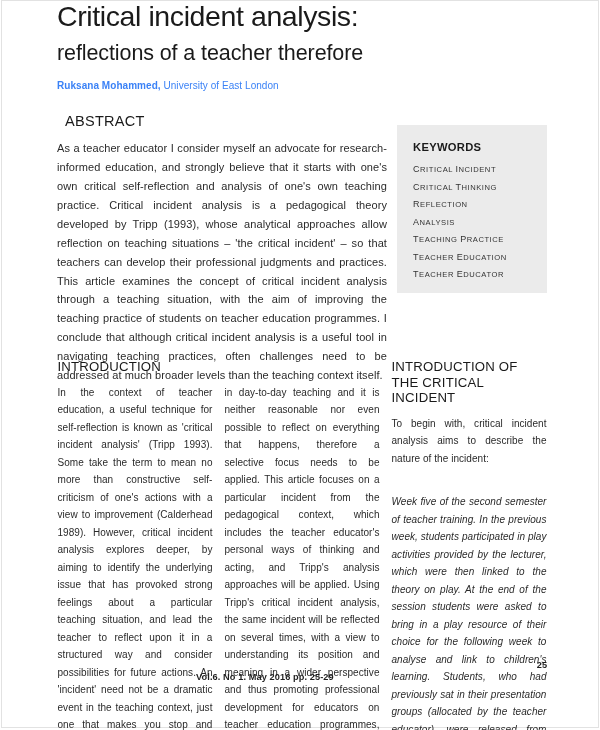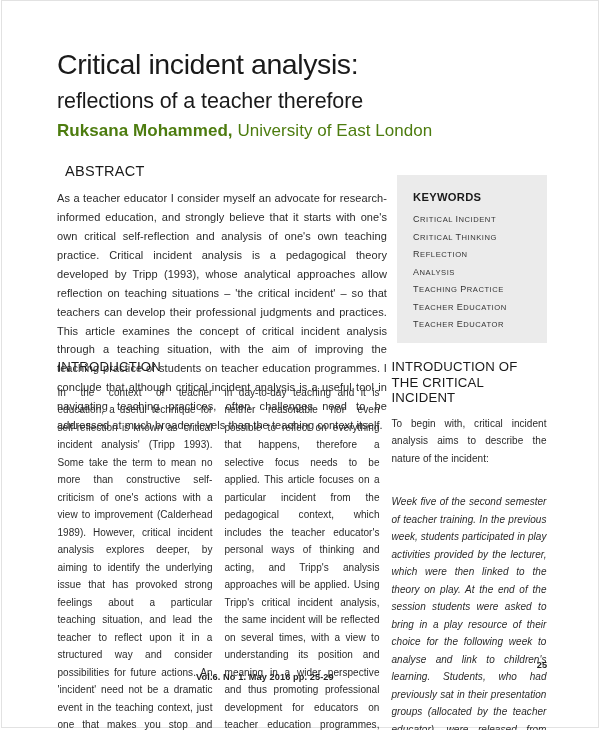--- a/index.html
+++ b/index.html
@@ -32,34 +32,33 @@
   }
 
   
   .title-main {
     font-size: 28.5px;
     font-weight: 300;
     letter-spacing: -0.4px;
     color: #1a1a1a;
     line-height: 1.08;
     margin: 0;
-    padding-top: 48px;
   }
   .title-sub {
     font-size: 21.5px;
     font-weight: 300;
     letter-spacing: -0.1px;
     color: #1a1a1a;
     line-height: 1.15;
     margin: 9px 0 0 0;
   }
   .author-line {
-    margin-top: 8px;
-    font-size: 17px;
-    color: #4d7c0f;
+    margin-top: 15px;
+    font-size: 10px;
+    color: #3b82f6;
     letter-spacing: 0.05px;
   }
   .author-name {
     font-weight: bold;
   }
   .author-affil {
     font-weight: normal;
   }
 
   

